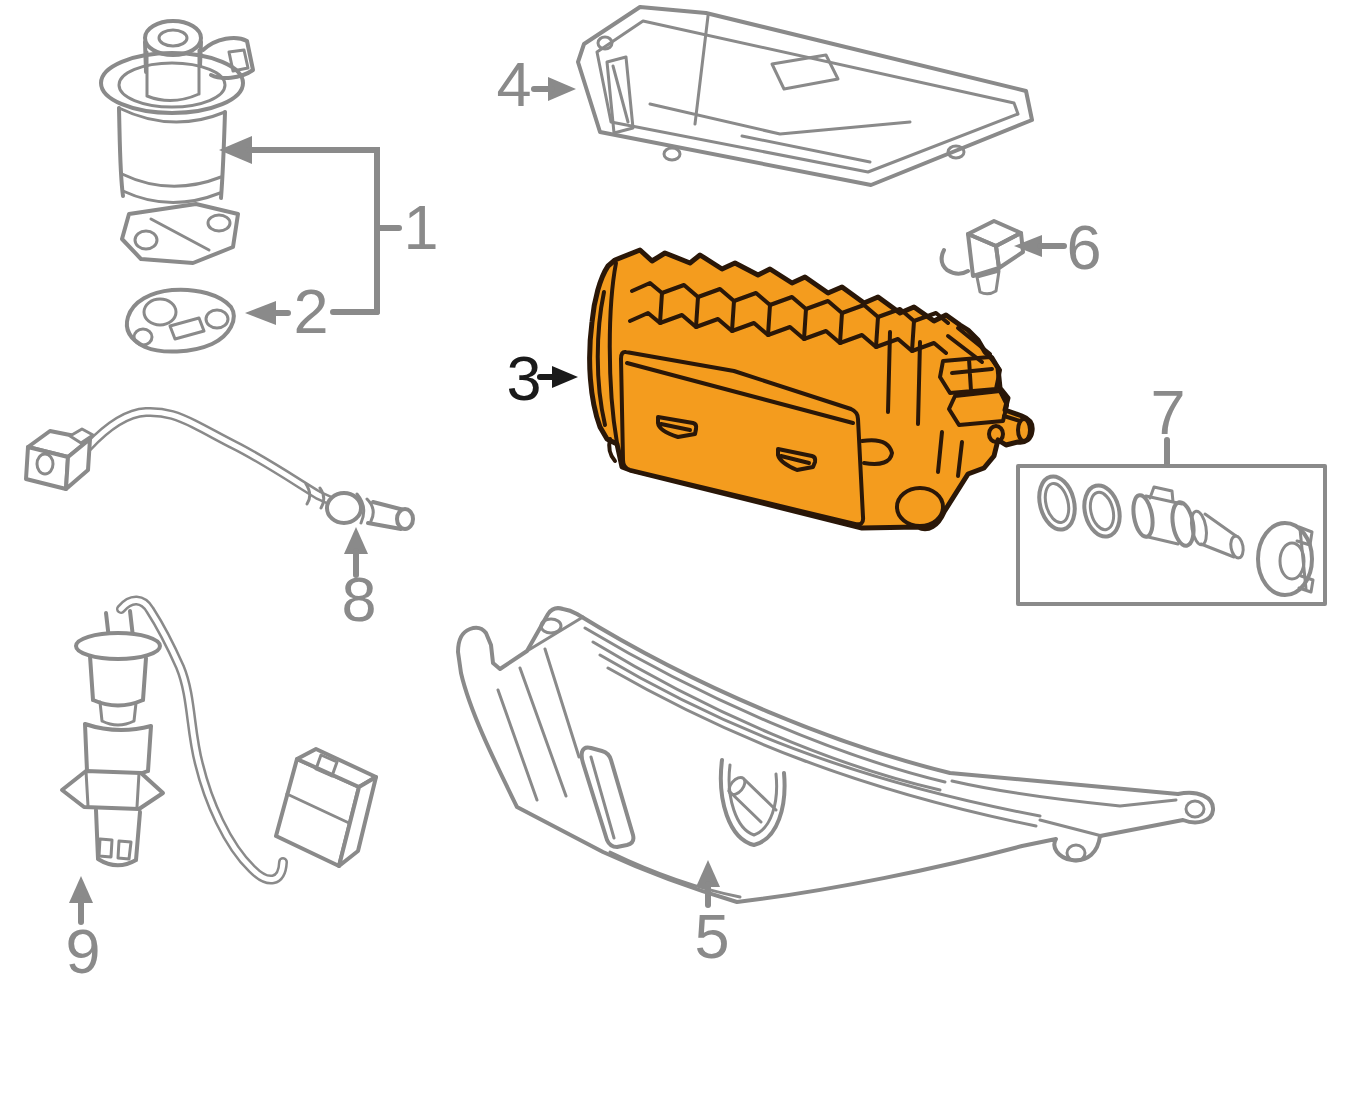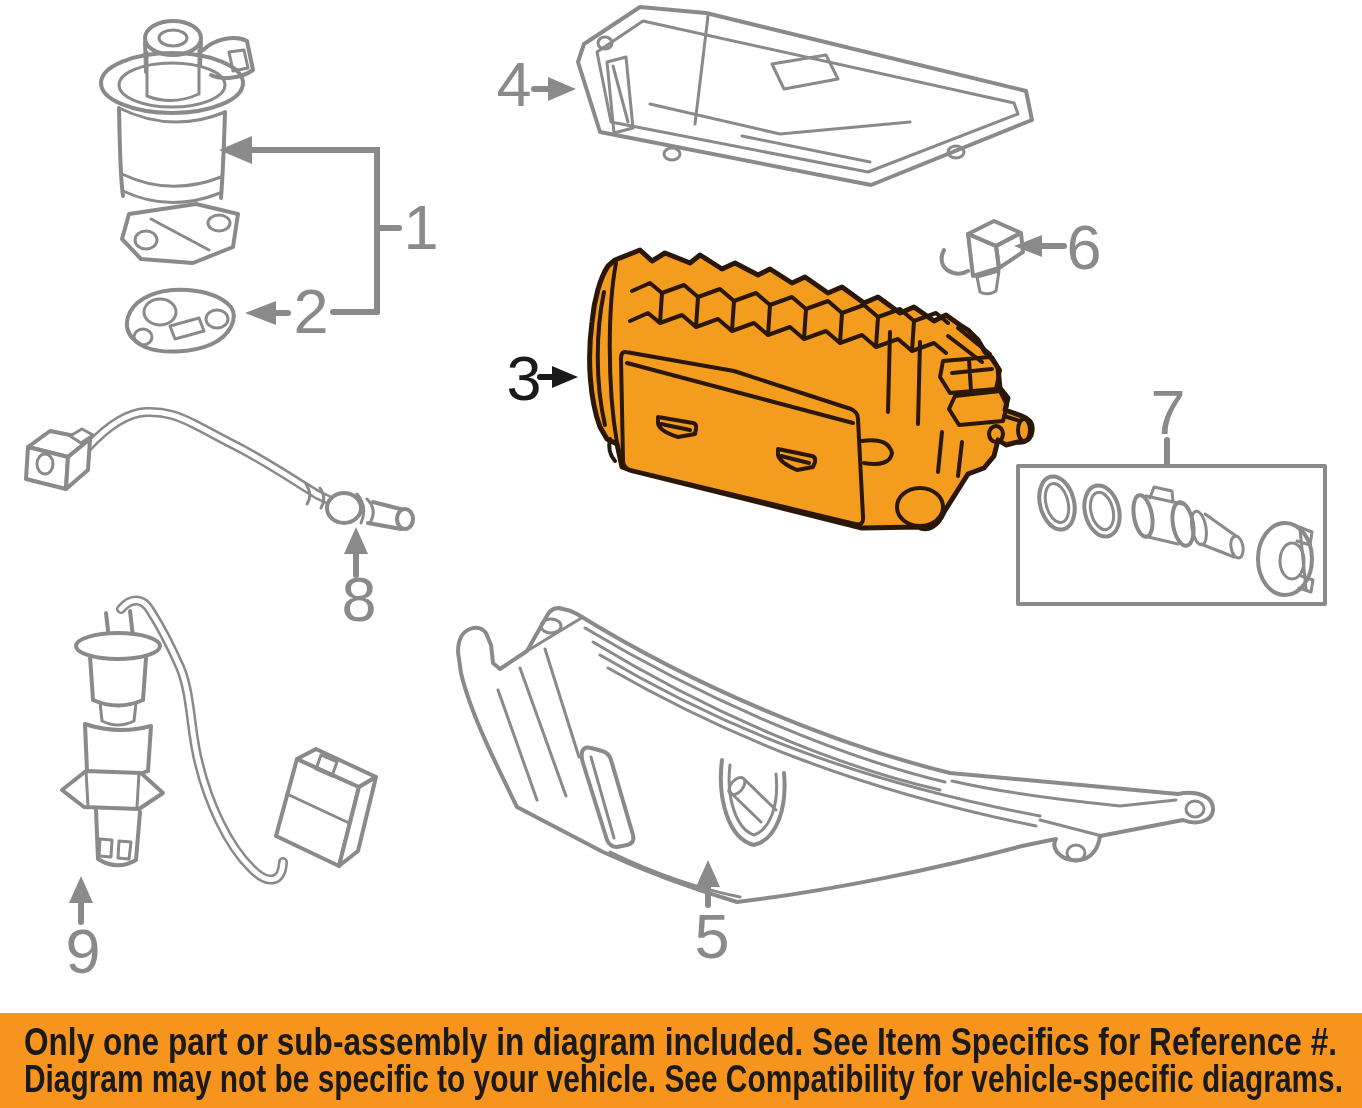--- a/index.html
+++ b/index.html
@@ -253,20 +253,14 @@
       <path class="art thin" d="M610,852 C660,876 700,889 740,897"></path>
     </g>
 
     <g>
       <path class="arrowhead" d="M708,860 L696,887 L720,887 Z"></path>
       <path class="shaft" d="M708,884 L708,905"></path>
       <text class="num" x="712" y="958">5</text>
     </g>
   </svg>
 
-  <div class="banner">
-    <svg width="1362" height="95" viewBox="0 0 1362 95">
-      <text x="24" y="42" textLength="1313" lengthAdjust="spacingAndGlyphs">Only one part or sub-assembly in diagram included. See Item Specifics for Reference #.</text>
-      <text x="24" y="79" textLength="1319" lengthAdjust="spacingAndGlyphs">Diagram may not be specific to your vehicle. See Compatibility for vehicle-specific diagrams.</text>
-    </svg>
-  </div>
 
 </div>
 
 </body></html>

